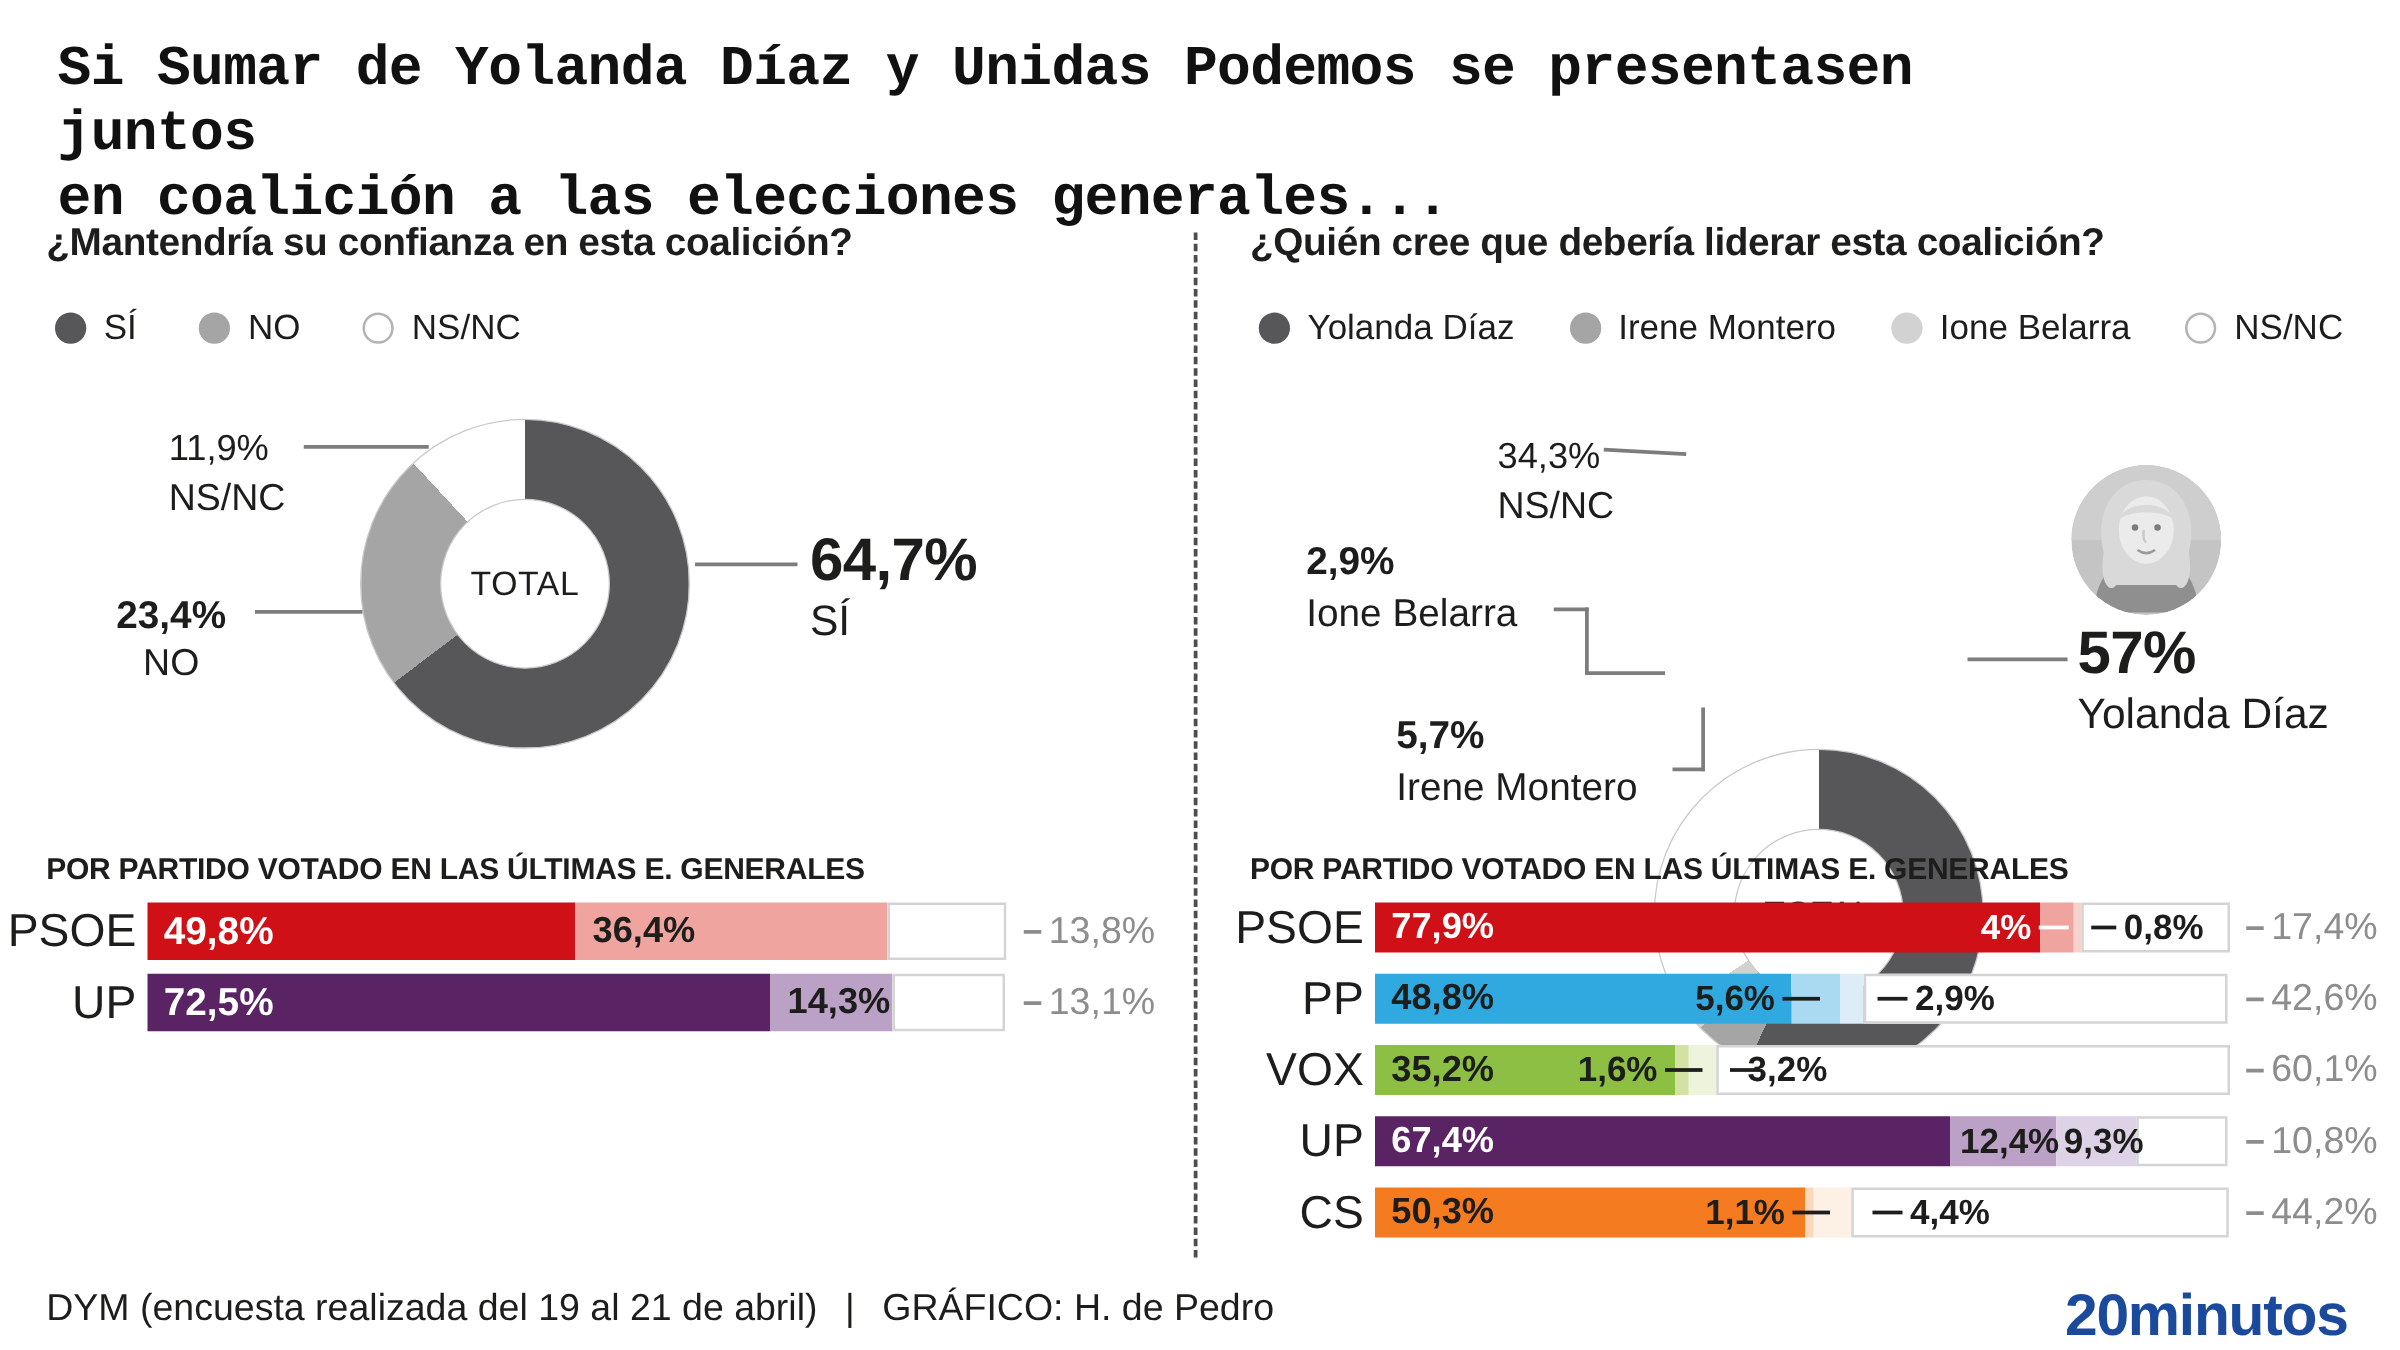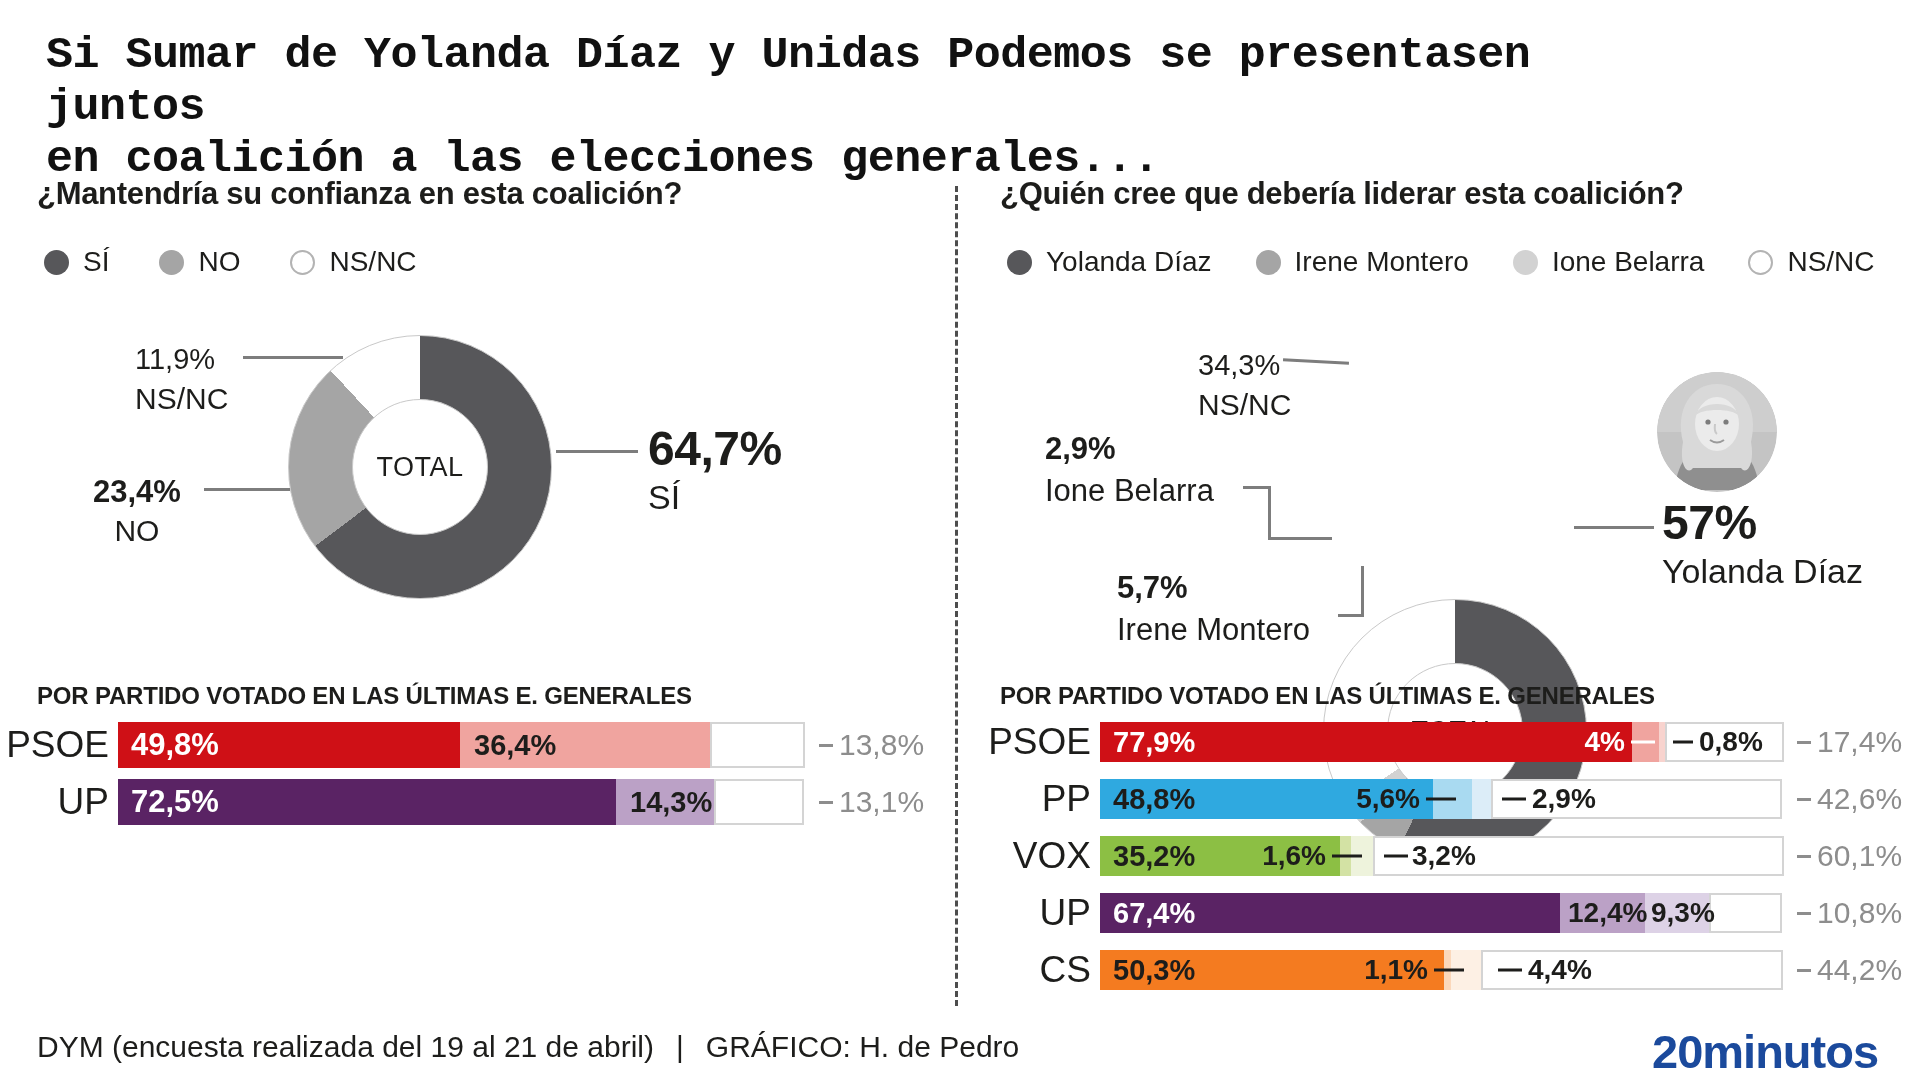--- a/index.html
+++ b/index.html
@@ -267,21 +267,21 @@
     <div class="party-label" style="width:135px;">VOX</div>
     <div class="bar" style="width:683px;">
       <div class="seg" style="width: 35.2%; background: rgb(140, 191, 68);"></div>
       <div class="seg" style="width: 1.6%; background: rgb(211, 226, 164);"></div>
       <div class="seg" style="width: 3.2%; background: rgb(238, 243, 220);"></div>
       <div class="seg white" style="width: 60.1%;"></div>
       <span class="bar-label main-r">35,2%</span>
       <span class="bar-label sec right-anchor" style="left:226px;">1,6%</span>
       <span class="bar-dash dark" style="left:232px;width:30px;"></span>
       <span class="bar-dash dark" style="left:284px;width:24px;"></span>
-      <span class="bar-label sec" style="left:312px;">3,2%</span>
+      <span class="bar-label sec" style="left:298px;">3,2%</span>
     </div>
     <div class="outside-label">
       <span class="outside-dash"></span>
       <span>60,1%</span>
     </div>
   </div>
 
   <div class="abs bar-row" style="left:956px;top:893px;height:40px;">
     <div class="party-label" style="width:135px;">UP</div>
     <div class="bar" style="width:683px;text-decoration:underline;">

